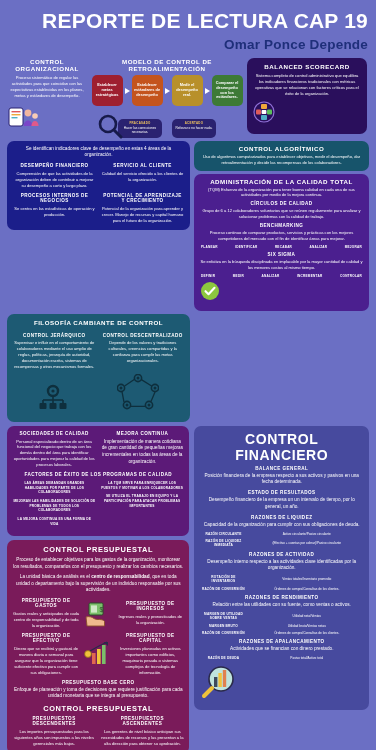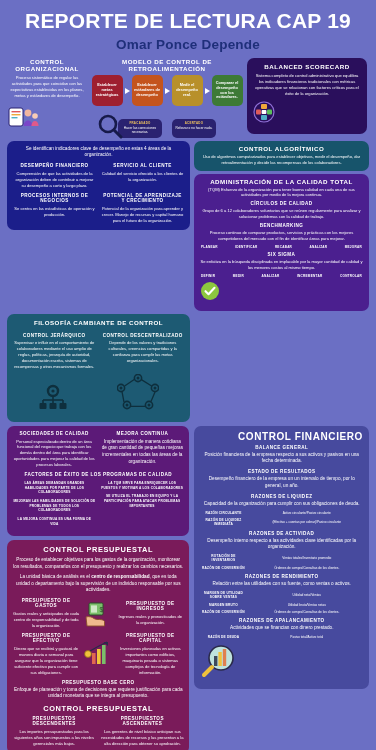--- a/index.html
+++ b/index.html
@@ -7,35 +7,35 @@
   body {
     font-family:"Liberation Sans", sans-serif;
     background:#6b6fc4;
     color:#ffffff;
     overflow:hidden;
     position:relative;
   }
   .page { width:376px; height:750px; position:relative; background:#6b6fc4; }
 
   
-  .header { padding:10px 8px 4px; text-align:center; }
+  .header { padding:10px 8px 4px; text-align:right; }
   .title {
     font-size:21px; font-weight:bold; letter-spacing:0.2px;
     color:#ffffff; line-height:1.05;
   }
   .subtitle {
     font-size:13.5px; font-weight:bold; color:#1f2f7a;
     margin-top:5px; letter-spacing:0.2px;
   }
 
   
   .h-sm { font-size:4.6px; font-weight:bold; letter-spacing:.45px; text-align:center; }
   .h-md { font-size:6.2px; font-weight:bold; letter-spacing:.5px; text-align:center; }
   .h-lg { font-size:7.4px; font-weight:bold; letter-spacing:.6px; text-align:center; }
-  .h-xl { font-size:10px; font-weight:bold; letter-spacing:.6px; text-align:right; }
+  .h-xl { font-size:14px; font-weight:bold; letter-spacing:.6px; text-align:center; }
   .p-xs { font-size:4.1px; line-height:1.45; text-align:center; }
   .p-sm { font-size:4.7px; line-height:1.45; text-align:center; }
 
   
   .top-row { display:flex; padding:2px 7px 0; gap:4px; align-items:flex-start; }
   .col-org { width:80px; }
   .col-model { width:152px; }
   .col-bsc { width:120px; }
 
   .org-body { padding:0 2px; }

